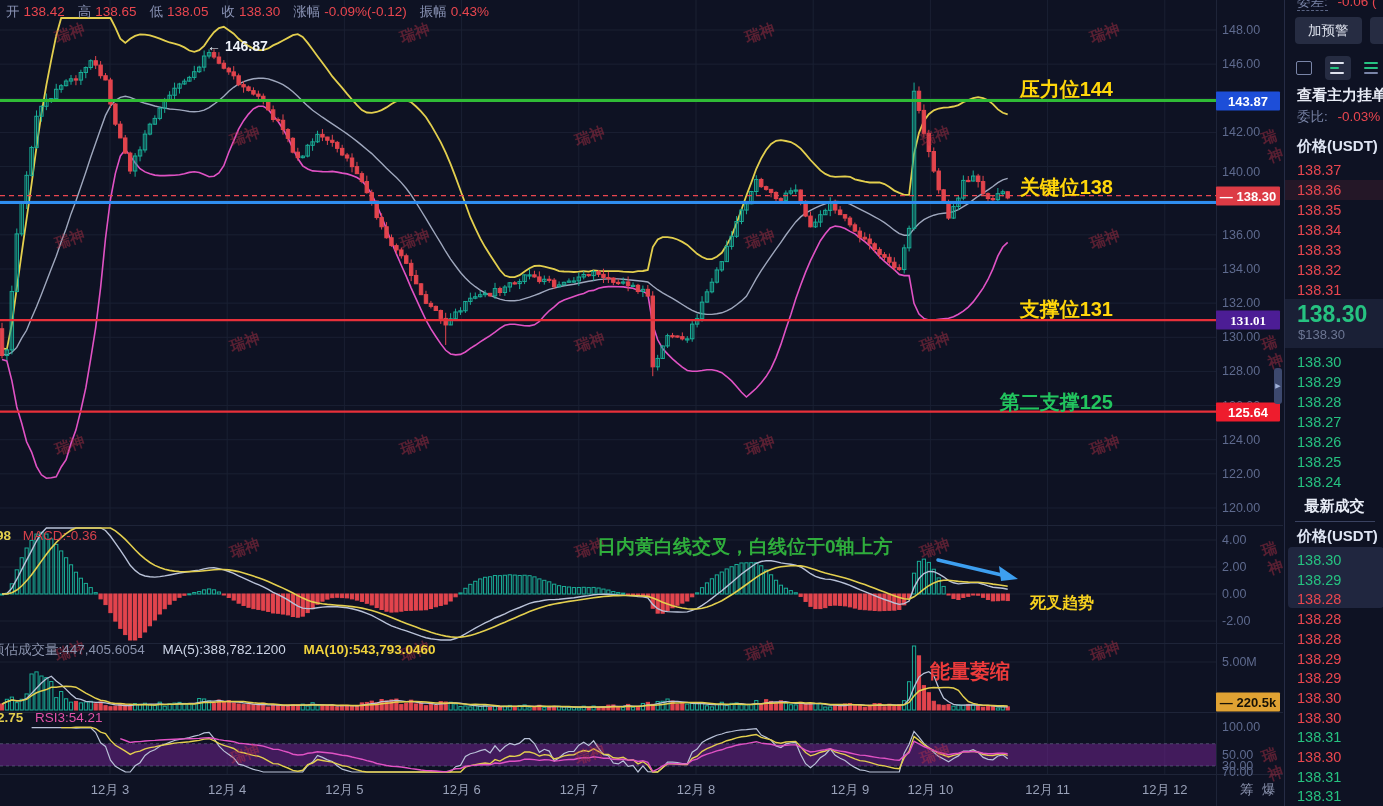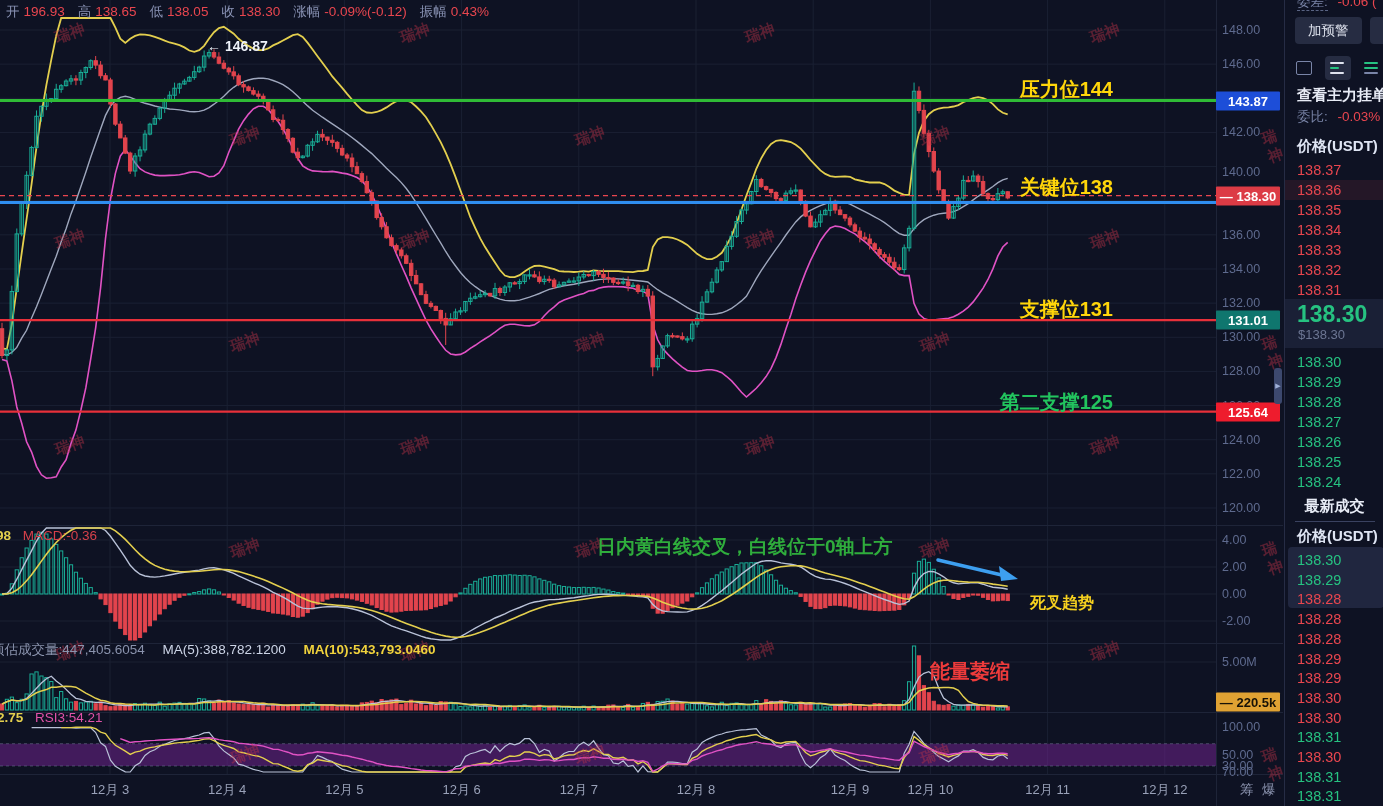--- a/index.html
+++ b/index.html
@@ -922,21 +922,21 @@
         <rect x="0" y="743.71" width="1216" height="22.279999999999973" fill="rgba(118,36,150,0.5)"></rect>
         <line x1="0" y1="743.71" x2="1216" y2="743.71" stroke="#6a7390" stroke-width="1" stroke-dasharray="3 3" opacity="0.55"></line>
         <line x1="0" y1="765.99" x2="1216" y2="765.99" stroke="#6a7390" stroke-width="1" stroke-dasharray="3 3" opacity="0.55"></line>
         <path d="M31.6 727.6 L36.5 727.6 L41.4 727.6 L46.4 727.6 L51.3 727.6 L56.2 727.6 L61.2 727.6 L66.1 727.6 L71.0 727.6 L75.9 728.1 L80.9 727.9 L85.8 727.9 L90.7 727.7 L95.7 732.6 L100.6 742.8 L105.5 746.4 L110.5 760.1 L115.4 766.3 L120.3 769.3 L125.3 771.9 L130.2 772.0 L135.1 765.8 L140.0 762.7 L145.0 755.5 L149.9 751.8 L154.8 749.7 L159.8 746.3 L164.7 744.2 L169.6 742.4 L174.5 740.5 L179.5 739.4 L184.4 738.6 L189.3 737.5 L194.3 736.1 L199.2 735.0 L204.1 732.9 L209.1 732.4 L214.0 738.4 L218.9 745.8 L223.8 750.9 L228.8 754.4 L233.7 757.9 L238.6 764.1 L243.6 765.4 L248.5 767.5 L253.4 769.4 L258.4 770.5 L263.3 772.0 L268.2 772.0 L273.1 772.0 L278.1 772.0 L283.0 772.0 L287.9 772.0 L292.9 772.0 L297.8 772.0 L302.7 772.0 L307.7 765.4 L312.6 762.0 L317.5 755.4 L322.4 757.4 L327.4 759.9 L332.3 761.5 L337.2 765.7 L342.2 769.2 L347.1 770.6 L352.0 772.0 L357.0 772.0 L361.9 772.0 L366.8 772.0 L371.8 772.0 L376.7 772.0 L381.6 772.0 L386.5 772.0 L391.5 772.0 L396.4 772.0 L401.3 772.0 L406.3 772.0 L411.2 772.0 L416.1 772.0 L421.0 772.0 L426.0 772.0 L430.9 772.0 L435.8 772.0 L440.8 772.0 L445.7 772.0 L450.6 772.0 L455.6 766.7 L460.5 765.4 L465.4 756.4 L470.3 753.7 L475.3 752.5 L480.2 750.6 L485.1 749.4 L490.1 752.9 L495.0 745.8 L499.9 751.4 L504.9 746.5 L509.8 743.5 L514.7 744.8 L519.6 743.1 L524.6 738.7 L529.5 738.7 L534.4 743.5 L539.4 752.3 L544.3 749.3 L549.2 751.1 L554.2 761.1 L559.1 757.7 L564.0 753.5 L568.9 751.5 L573.9 751.3 L578.8 745.2 L583.7 742.3 L588.7 745.6 L593.6 740.8 L598.5 748.1 L603.5 754.7 L608.4 755.7 L613.3 763.0 L618.3 763.9 L623.2 760.8 L628.1 766.3 L633.0 765.5 L638.0 772.0 L642.9 765.9 L647.8 771.6 L652.8 772.0 L657.7 772.0 L662.6 767.6 L667.5 762.1 L672.5 762.2 L677.4 762.5 L682.3 763.5 L687.3 763.4 L692.2 752.2 L697.1 749.1 L702.1 742.4 L707.0 739.6 L711.9 737.4 L716.8 735.2 L721.8 734.0 L726.7 732.3 L731.6 731.5 L736.6 730.5 L741.5 729.9 L746.4 729.6 L751.4 729.1 L756.3 728.7 L761.2 735.0 L766.1 737.4 L771.1 740.3 L776.0 745.9 L780.9 747.5 L785.9 743.9 L790.8 742.8 L795.7 742.4 L800.7 754.6 L805.6 763.7 L810.5 767.8 L815.4 763.6 L820.4 757.7 L825.3 754.5 L830.2 749.0 L835.2 755.3 L840.1 758.3 L845.0 760.5 L850.0 764.4 L854.9 767.4 L859.8 769.8 L864.8 770.5 L869.7 772.0 L874.6 772.0 L879.5 772.0 L884.5 772.0 L889.4 772.0 L894.3 772.0 L899.3 772.0 L904.2 753.3 L909.1 744.2 L914.0 731.4 L919.0 737.1 L923.9 743.4 L928.8 747.9 L933.8 752.4 L938.7 756.4 L943.6 759.0 L948.6 761.8 L953.5 758.4 L958.4 755.9 L963.3 751.0 L968.3 751.2 L973.2 749.7 L978.1 752.3 L983.1 757.4 L988.0 759.3 L992.9 759.8 L997.9 756.0 L1002.8 754.8 L1007.7 758.7" fill="none" stroke="#b9c2d8" stroke-width="1.2"></path>
         <path d="M61.2 727.6 L66.1 727.6 L71.0 727.6 L75.9 727.3 L80.9 727.3 L85.8 727.3 L90.7 727.3 L95.7 728.7 L100.6 732.1 L105.5 733.5 L110.5 740.4 L115.4 745.3 L120.3 748.2 L125.3 751.2 L130.2 754.4 L135.1 752.1 L140.0 751.2 L145.0 748.9 L149.9 747.6 L154.8 746.9 L159.8 745.6 L164.7 744.7 L169.6 744.0 L174.5 743.1 L179.5 742.6 L184.4 742.2 L189.3 741.8 L194.3 741.0 L199.2 740.4 L204.1 739.1 L209.1 738.7 L214.0 740.6 L218.9 743.3 L223.8 745.4 L228.8 746.9 L233.7 748.5 L238.6 751.9 L243.6 752.8 L248.5 754.1 L253.4 755.4 L258.4 756.2 L263.3 758.1 L268.2 760.9 L273.1 763.6 L278.1 763.9 L283.0 766.2 L287.9 768.0 L292.9 770.4 L297.8 771.2 L302.7 770.3 L307.7 764.7 L312.6 763.0 L317.5 759.6 L322.4 760.5 L327.4 761.4 L332.3 762.1 L337.2 763.9 L342.2 765.7 L347.1 766.4 L352.0 768.4 L357.0 769.8 L361.9 771.2 L366.8 772.0 L371.8 772.0 L376.7 772.0 L381.6 772.0 L386.5 772.0 L391.5 772.0 L396.4 772.0 L401.3 772.0 L406.3 772.0 L411.2 772.0 L416.1 772.0 L421.0 772.0 L426.0 772.0 L430.9 772.0 L435.8 772.0 L440.8 772.0 L445.7 772.0 L450.6 772.0 L455.6 772.0 L460.5 772.0 L465.4 767.2 L470.3 765.6 L475.3 764.8 L480.2 763.7 L485.1 763.0 L490.1 763.7 L495.0 759.6 L499.9 761.1 L504.9 758.1 L509.8 756.0 L514.7 756.4 L519.6 755.3 L524.6 752.0 L529.5 752.0 L534.4 753.3 L539.4 756.0 L544.3 754.6 L549.2 755.2 L554.2 758.9 L559.1 757.6 L564.0 755.9 L568.9 755.0 L573.9 754.9 L578.8 752.2 L583.7 750.5 L588.7 751.5 L593.6 748.9 L598.5 751.4 L603.5 754.1 L608.4 754.5 L613.3 757.8 L618.3 758.3 L623.2 757.3 L628.1 760.1 L633.0 759.8 L638.0 763.9 L642.9 761.5 L647.8 765.3 L652.8 772.0 L657.7 772.0 L662.6 767.7 L667.5 763.9 L672.5 763.9 L677.4 764.1 L682.3 764.6 L687.3 764.5 L692.2 758.3 L697.1 756.2 L702.1 751.3 L707.0 748.7 L711.9 746.6 L716.8 744.3 L721.8 742.9 L726.7 740.7 L731.6 739.5 L736.6 737.9 L741.5 736.8 L746.4 736.3 L751.4 735.3 L756.3 734.5 L761.2 737.4 L766.1 738.6 L771.1 739.9 L776.0 742.5 L780.9 743.2 L785.9 742.0 L790.8 741.6 L795.7 741.4 L800.7 746.9 L805.6 752.5 L810.5 755.8 L815.4 754.4 L820.4 752.2 L825.3 751.0 L830.2 748.7 L835.2 751.8 L840.1 753.4 L845.0 754.6 L850.0 756.8 L854.9 758.8 L859.8 760.6 L864.8 761.1 L869.7 762.4 L874.6 763.9 L879.5 765.3 L884.5 765.9 L889.4 767.1 L894.3 768.3 L899.3 768.7 L904.2 757.6 L909.1 751.3 L914.0 736.4 L919.0 740.4 L923.9 744.6 L928.8 747.7 L933.8 750.7 L938.7 753.3 L943.6 755.0 L948.6 757.0 L953.5 755.3 L958.4 754.1 L963.3 751.8 L968.3 751.9 L973.2 751.2 L978.1 752.2 L983.1 754.5 L988.0 755.3 L992.9 755.5 L997.9 754.3 L1002.8 753.9 L1007.7 755.3" fill="none" stroke="#e3cf4e" stroke-width="1.4"></path>
         <path d="M120.3 738.7 L125.3 740.5 L130.2 742.5 L135.1 741.8 L140.0 741.6 L145.0 741.0 L149.9 740.6 L154.8 740.4 L159.8 740.0 L164.7 739.7 L169.6 739.5 L174.5 739.2 L179.5 739.0 L184.4 738.9 L189.3 738.8 L194.3 738.6 L199.2 738.4 L204.1 737.9 L209.1 737.8 L214.0 738.5 L218.9 739.6 L223.8 740.4 L228.8 741.0 L233.7 741.7 L238.6 743.2 L243.6 743.6 L248.5 744.2 L253.4 744.8 L258.4 745.2 L263.3 746.1 L268.2 747.6 L273.1 749.2 L278.1 749.4 L283.0 750.9 L287.9 752.2 L292.9 754.2 L297.8 755.0 L302.7 754.8 L307.7 753.3 L312.6 752.8 L317.5 751.8 L322.4 752.3 L327.4 752.8 L332.3 753.2 L337.2 754.2 L342.2 755.2 L347.1 755.7 L352.0 757.0 L357.0 758.1 L361.9 759.2 L366.8 760.6 L371.8 761.7 L376.7 763.5 L381.6 764.4 L386.5 765.5 L391.5 766.2 L396.4 766.5 L401.3 767.0 L406.3 767.7 L411.2 768.6 L416.1 769.2 L421.0 770.0 L426.0 770.6 L430.9 770.8 L435.8 771.0 L440.8 771.5 L445.7 771.9 L450.6 770.4 L455.6 768.8 L460.5 768.5 L465.4 766.3 L470.3 765.6 L475.3 765.3 L480.2 764.8 L485.1 764.5 L490.1 764.8 L495.0 763.0 L499.9 763.5 L504.9 762.2 L509.8 761.2 L514.7 761.3 L519.6 760.8 L524.6 759.2 L529.5 759.2 L534.4 759.6 L539.4 760.4 L544.3 759.8 L549.2 759.9 L554.2 761.1 L559.1 760.6 L564.0 759.9 L568.9 759.5 L573.9 759.5 L578.8 758.3 L583.7 757.6 L588.7 757.9 L593.6 756.7 L598.5 757.4 L603.5 758.2 L608.4 758.3 L613.3 759.4 L618.3 759.5 L623.2 759.2 L628.1 760.1 L633.0 760.0 L638.0 761.5 L642.9 760.7 L647.8 762.3 L652.8 771.4 L657.7 769.1 L662.6 765.9 L667.5 763.6 L672.5 763.6 L677.4 763.7 L682.3 764.0 L687.3 763.9 L692.2 760.4 L697.1 759.2 L702.1 756.0 L707.0 754.2 L711.9 752.7 L716.8 750.9 L721.8 749.8 L726.7 747.9 L731.6 746.7 L736.6 745.2 L741.5 744.2 L746.4 743.6 L751.4 742.6 L756.3 741.7 L761.2 743.1 L766.1 743.7 L771.1 744.3 L776.0 745.6 L780.9 745.9 L785.9 745.2 L790.8 744.9 L795.7 744.9 L800.7 747.3 L805.6 750.2 L810.5 752.0 L815.4 751.4 L820.4 750.4 L825.3 749.8 L830.2 748.7 L835.2 750.3 L840.1 751.1 L845.0 751.8 L850.0 753.0 L854.9 754.1 L859.8 755.1 L864.8 755.4 L869.7 756.2 L874.6 757.1 L879.5 757.9 L884.5 758.3 L889.4 759.1 L894.3 759.9 L899.3 760.2 L904.2 755.9 L909.1 752.7 L914.0 741.3 L919.0 743.8 L923.9 746.5 L928.8 748.5 L933.8 750.5 L938.7 752.3 L943.6 753.5 L948.6 754.8 L953.5 753.8 L958.4 753.2 L963.3 751.8 L968.3 751.8 L973.2 751.4 L978.1 752.0 L983.1 753.2 L988.0 753.7 L992.9 753.8 L997.9 753.2 L1002.8 753.1 L1007.7 753.7" fill="none" stroke="#e052c4" stroke-width="1.4"></path>
         <line x1="938" y1="560" x2="1006" y2="576" stroke="#3d9ff0" stroke-width="3.5" stroke-linecap="round"></line>
         <path d="M1018 579 L999 566 L1001 581 Z" fill="#3d9ff0"></path>
       </svg>
 
-    <div id="ohlc-row"><span class="lb">开</span><span class="vl">196.93</span><span class="lb">高</span><span class="vl">138.65</span><span class="lb">低</span><span class="vl">138.05</span><span class="lb">收</span><span class="vl">138.30</span><span class="lb">涨幅</span><span class="vl">-0.09%(-0.12)</span><span class="lb">振幅</span><span class="vl">0.43%</span></div>
+    <div id="ohlc-row"><span class="lb">开</span><span class="vl">138.42</span><span class="lb">高</span><span class="vl">138.65</span><span class="lb">低</span><span class="vl">138.05</span><span class="lb">收</span><span class="vl">138.30</span><span class="lb">涨幅</span><span class="vl">-0.09%(-0.12)</span><span class="lb">振幅</span><span class="vl">0.43%</span></div>
 
     <div id="notes-layer">
         <div class="note" style="left: 207px; top: 38px; color: rgb(238, 242, 250); font-size: 14px; font-weight: bold;">← 146.87</div>
         <div class="note" style="left: 597px; top: 534px; color: rgb(47, 173, 60); font-size: 19px; font-weight: bold;">日内黄白线交叉，白线位于0轴上方</div>
         <div class="note" style="left: 1030px; top: 593px; color: rgb(247, 210, 31); font-size: 16px; font-weight: bold;">死叉趋势</div>
         <div class="note" style="left: 930px; top: 658px; color: rgb(238, 59, 59); font-size: 20px; font-weight: bold;">能量萎缩</div>
         <div class="lvl-label" style="right: 170px; top: 76px; color: rgb(255, 214, 10);">压力位144</div>
         <div class="lvl-label" style="right: 170px; top: 174px; color: rgb(255, 214, 10);">关键位138</div>
         <div class="lvl-label" style="right: 170px; top: 296px; color: rgb(255, 214, 10);">支撑位131</div>
         <div class="lvl-label" style="right: 170px; top: 389px; color: #22c55e;">第二支撑125</div>
@@ -1010,21 +1010,21 @@
         <div class="tick" style="top: 567px;">2.00</div>
         <div class="tick" style="top: 594px;">0.00</div>
         <div class="tick" style="top: 621px;">-2.00</div>
         <div class="tick" style="top: 662px;">5.00M</div>
         <div class="tick" style="top: 727px;">100.00</div>
         <div class="tick" style="top: 743.71px; margin-top: 28px;">70.00</div>
         <div class="tick" style="top: 754.85px;">50.00</div>
         <div class="tick" style="top: 765.99px;">30.00</div>
         <div class="badge" style="top: 100.503px; background: #1d4ed8;">143.87</div>
         <div class="badge" style="top: 195.589px; background: rgb(220, 59, 69);">— 138.30</div>
-        <div class="badge" style="top: 320.036px; background: #0f766e;">131.01</div>
+        <div class="badge" style="top: 320.036px; background: #4c1d95; font-family: Liberation Serif, serif;">131.01</div>
         <div class="badge" style="top: 411.708px; background: rgb(238, 28, 45);">125.64</div>
         <div class="badge" style="top: 702px; background: rgb(224, 162, 51); color: rgb(23, 18, 7);">— 220.5k</div>
       </div>
     <div id="dates-layer">
         <div class="date-lab" style="left: 110px;">12月 3</div>
         <div class="date-lab" style="left: 227.2px;">12月 4</div>
         <div class="date-lab" style="left: 344.4px;">12月 5</div>
         <div class="date-lab" style="left: 461.6px;">12月 6</div>
         <div class="date-lab" style="left: 578.8px;">12月 7</div>
         <div class="date-lab" style="left: 696px;">12月 8</div>

